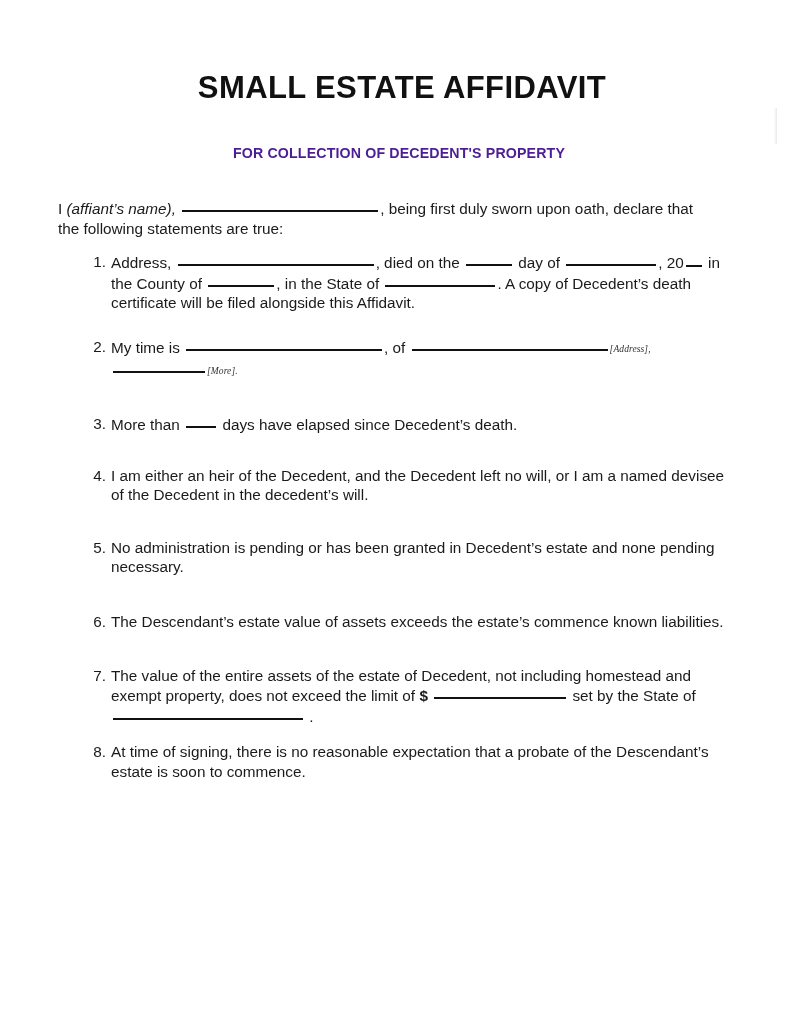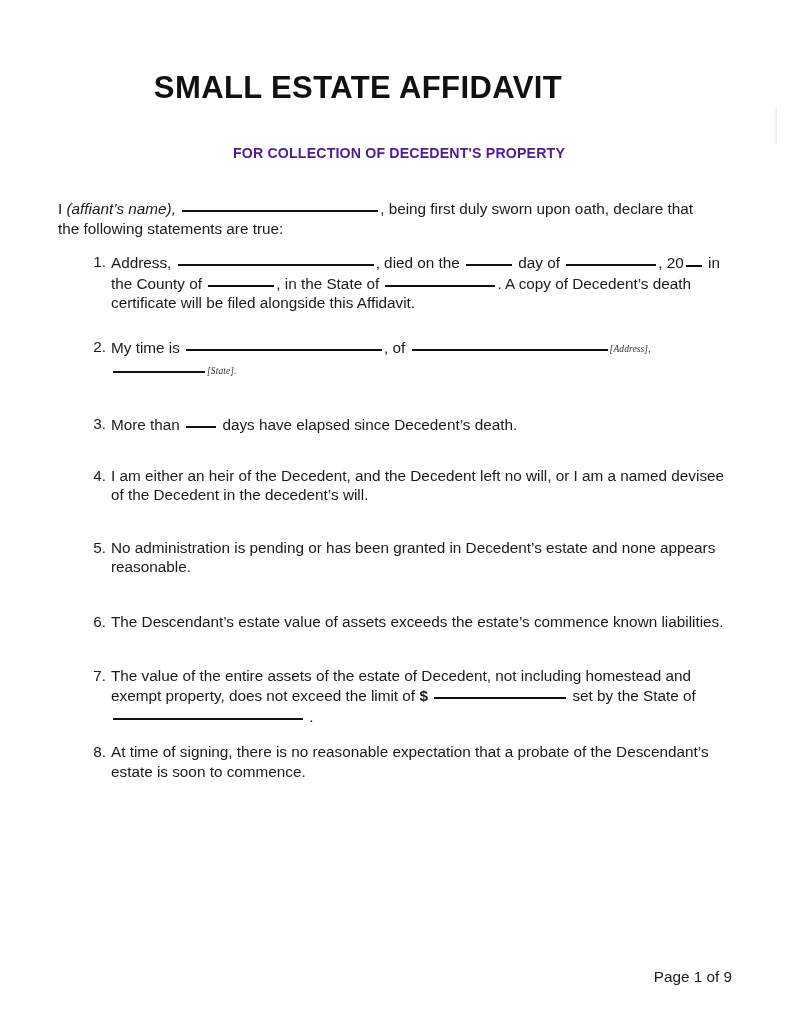--- a/index.html
+++ b/index.html
@@ -40,20 +40,21 @@
   .doc-title {
     position: absolute;
     left: 0;
     top: 70px;
     width: 716px;
     text-align: center;
     font-size: 31px;
     font-weight: bold;
     letter-spacing: 0.4px;
     color: #111111;
+    padding-left: 44px;
   }
 
   .doc-subtitle {
     position: absolute;
     left: 4px;
     top: 145px;
     width: 790px;
     text-align: center;
     font-size: 14.2px;
     font-weight: bold;
@@ -182,21 +183,21 @@
     </div>
 
     <div class="gap-1"></div>
 
     <div class="item">
       <span class="num">2.</span>
       <span class="body"><span>My time is</span>
         <span class="blank b-name"></span><span>, of</span>
         <span class="blank b-addr"></span><span class="annot">[Address],</span>
         <br>
-        <span class="blank b-state2"></span><span class="annot">[State].</span>
+        <span class="blank b-state2"></span><span class="annot">[More].</span>
       </span>
     </div>
 
     <div class="gap-2"></div>
 
     <div class="item">
       <span class="num">3.</span>
       <span class="body"><span>More than</span>
         <span class="blank b-xs"></span>
         <span>days have elapsed since Decedent’s death.</span>
@@ -207,21 +208,21 @@
 
     <div class="item">
       <span class="num">4.</span>
       <span class="body">I am either an heir of the Decedent, and the Decedent left no will, or I am a named devisee of the Decedent in the decedent’s will.</span>
     </div>
 
     <div class="gap-4"></div>
 
     <div class="item">
       <span class="num">5.</span>
-      <span class="body">No administration is pending or has been granted in Decedent’s estate and none appears reasonable.</span>
+      <span class="body">No administration is pending or has been granted in Decedent’s estate and none pending necessary.</span>
     </div>
 
     <div class="gap-5"></div>
 
     <div class="item">
       <span class="num">6.</span>
       <span class="body">The Descendant’s estate value of assets exceeds the estate’s commence known liabilities.</span>
     </div>
 
     <div class="gap-6"></div>
@@ -240,17 +241,14 @@
 
     <div class="gap-7"></div>
 
     <div class="item">
       <span class="num">8.</span>
       <span class="body">At time of signing, there is no reasonable expectation that a probate of the Descendant’s estate is soon to commence.</span>
     </div>
 
   </div>
 
-  <div class="footer">
-    <span>Page 1 of 9</span>
-  </div>
 
 </div>
 
 </body></html>

